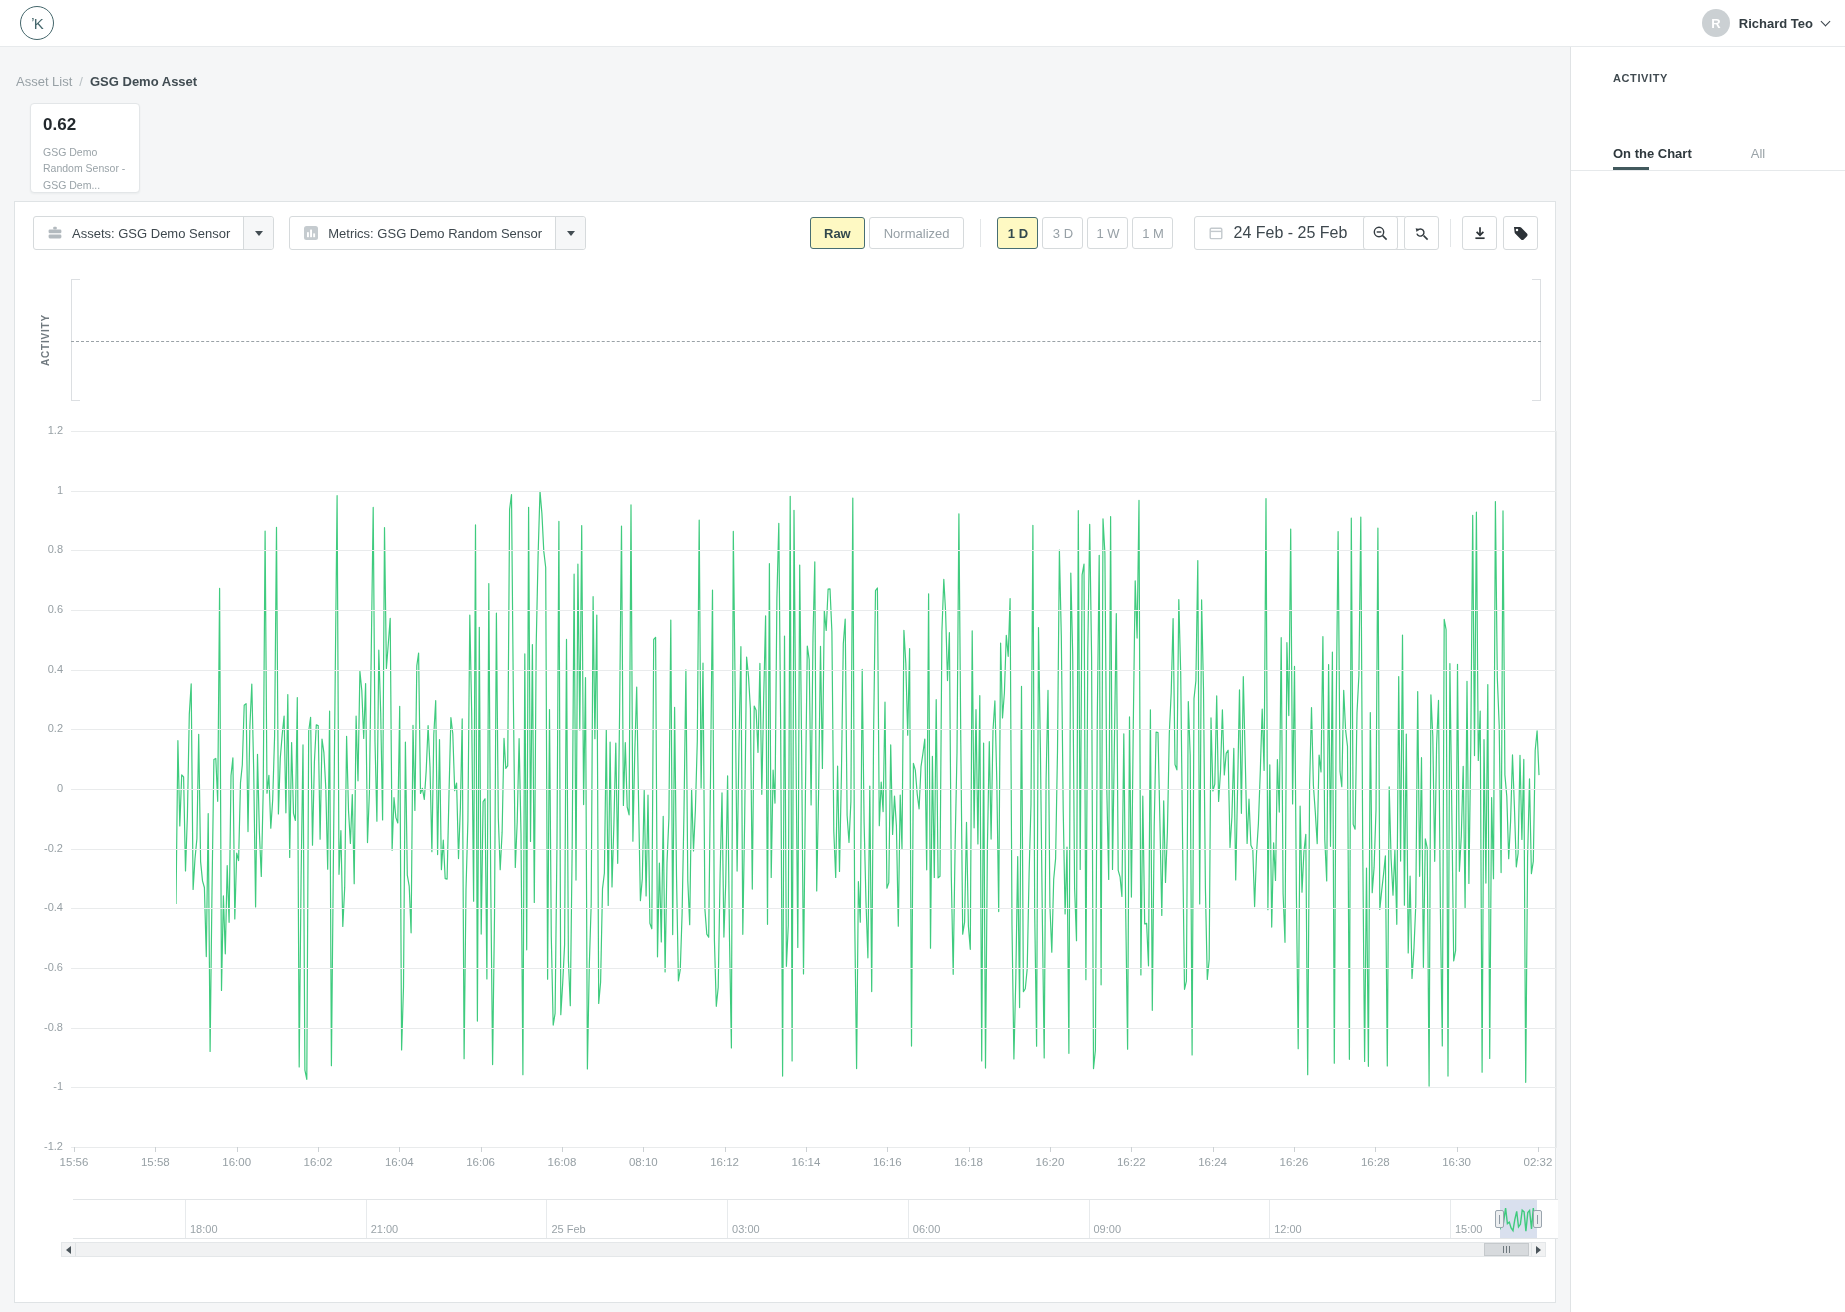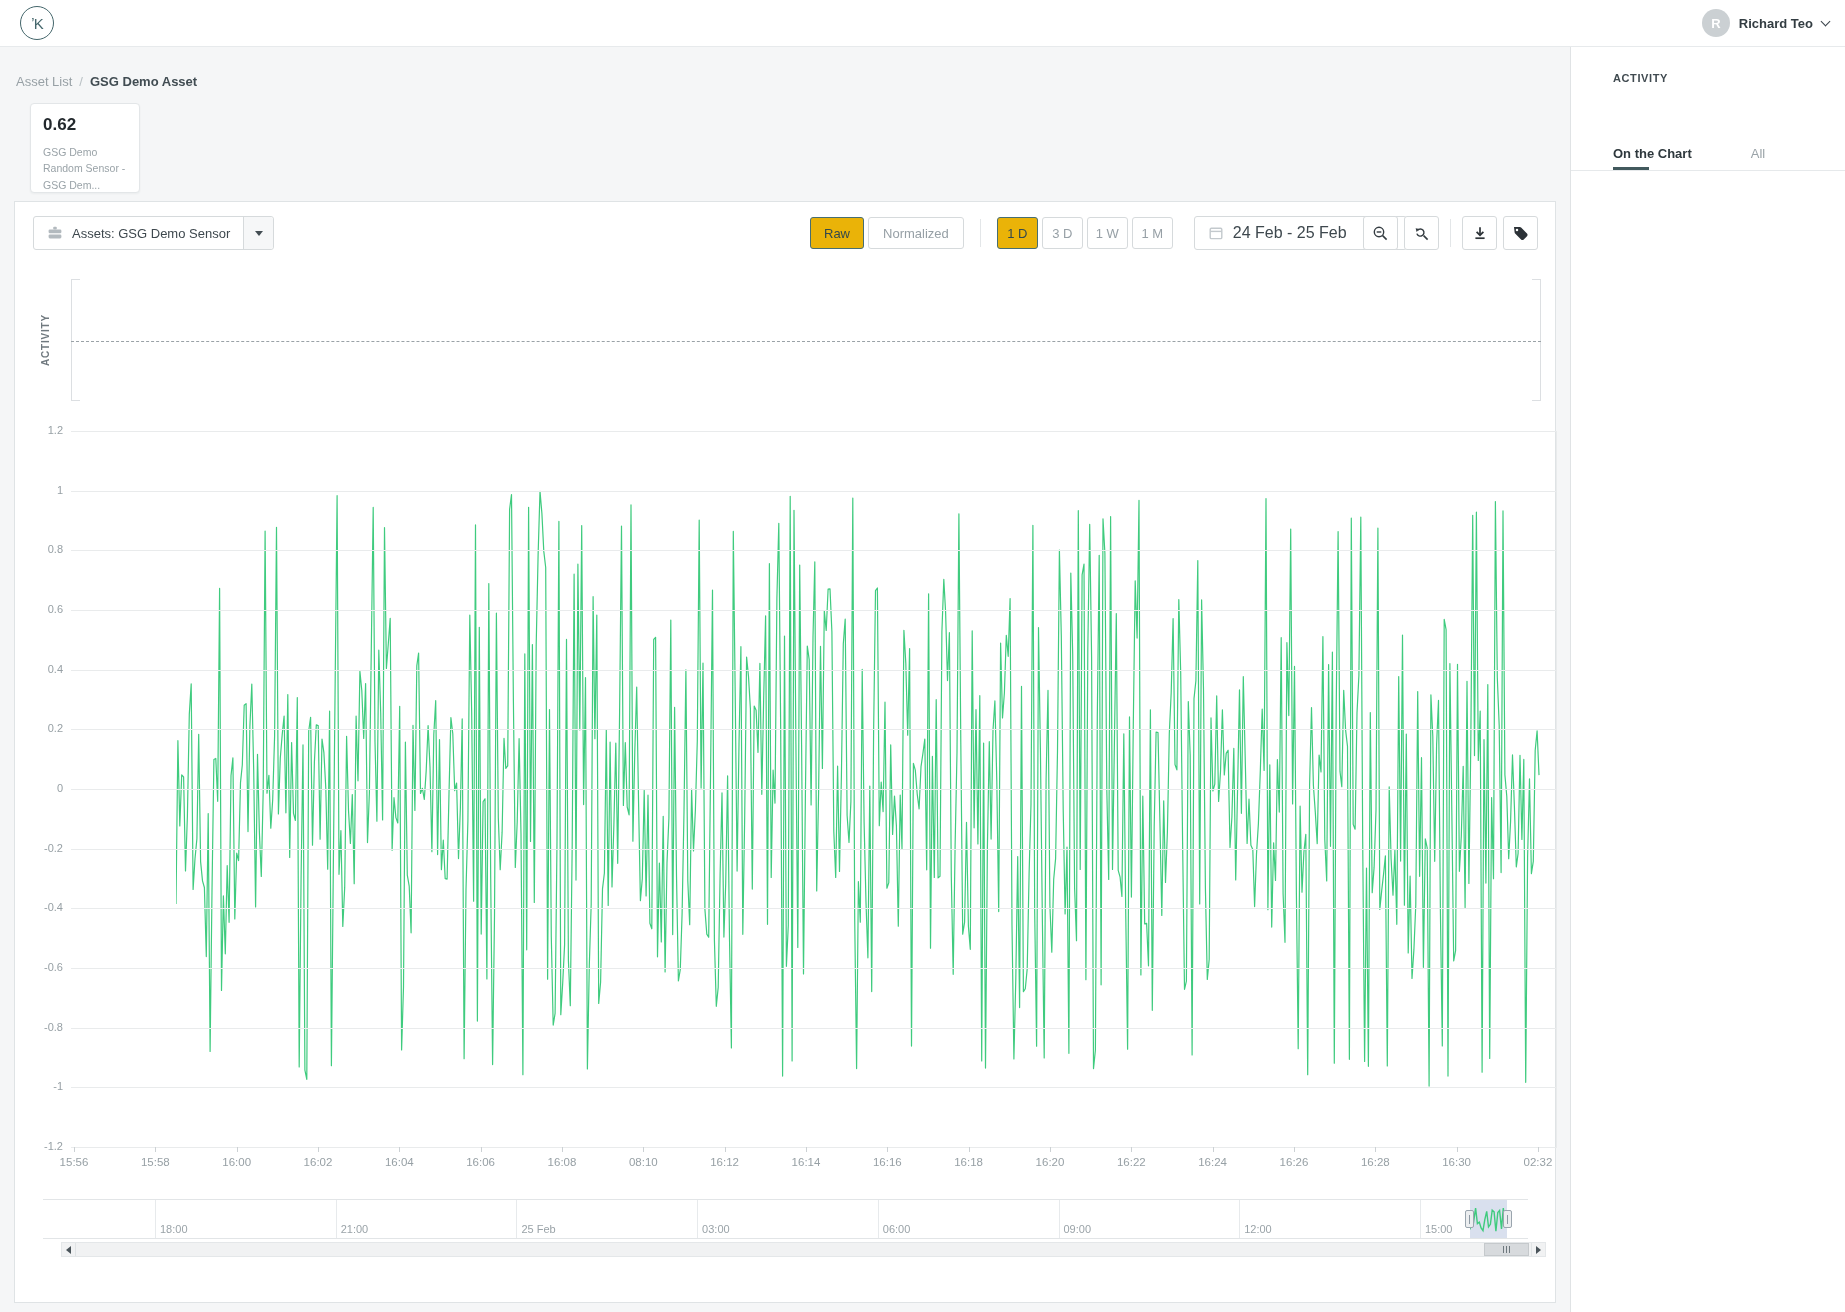--- a/index.html
+++ b/index.html
@@ -35,41 +35,41 @@
 
   
   .toolbar-item { position:absolute; top:14px; height:34px; display:flex; align-items:center; }
   .dd { border:1px solid #d6dadc; border-radius:3px; background:#fff; display:flex; align-items:stretch; height:34px; cursor:pointer; }
   .dd-main { display:flex; align-items:center; gap:9px; padding:0 13px; }
   .dd-label { font-size:13px; color:#3e484e; white-space:nowrap; }
   .dd-arrow { width:30px; display:flex; align-items:center; justify-content:center; border-left:1px solid #d6dadc; background:#f6f7f8; border-radius:0 3px 3px 0; }
   .tri-down { width:0; height:0; border-left:4.5px solid transparent; border-right:4.5px solid transparent; border-top:5.5px solid #434d53; }
   .btn { height:32px; border:1px solid #d6dadc; border-radius:3px; background:#fff; display:flex; align-items:center; justify-content:center;
          font-size:13px; color:#97a0a6; cursor:pointer; font-family:inherit; }
-  .btn.sel { border-color:#476e72; background:#eab308; color:#33494d; font-weight:400; }
+  .btn.sel { border-color:#476e72; background:#fef9c3; color:#33494d; font-weight:700; }
   .v-divider { width:1px; height:28px; background:#e3e6e8; align-self:center; }
   .icon-btn { width:35px; }
 
   
   .strip { position:absolute; left:56px; top:77px; width:1470px; height:122px; }
   .strip .bracket { position:absolute; top:0; width:9px; height:100%; border-top:1px solid #dcdfe2; border-bottom:1px solid #dcdfe2; }
   .strip .bracket.l { left:0; border-left:1px solid #dcdfe2; }
   .strip .bracket.r { right:0; border-right:1px solid #dcdfe2; }
   .strip-dash { position:absolute; left:0; top:62px; width:100%; border-top:1.5px dashed #9aa2a7; }
   .strip-label { position:absolute; left:-26px; top:50%; transform:translate(-50%,-50%) rotate(-90deg); font-size:10px; font-weight:700;
                  letter-spacing:.8px; color:#70797f; }
   .gridline { position:absolute; left:56px; width:1486px; height:1px; background:#e9ebec; }
   .ylab { position:absolute; left:0; width:48px; text-align:right; font-size:11px; color:#97a0a5; }
   .xtick { position:absolute; width:1px; height:5px; background:#ccd1d4; top:945px; }
   .xlab { position:absolute; top:954px; width:64px; text-align:center; font-size:11.5px; color:#97a0a5; }
   .right-border { position:absolute; left:1541px; top:229px; width:1px; height:716px; background:#e9ebec; }
   #series-svg { position:absolute; left:161px; top:229px; }
 
   
-  .navigator { position:absolute; left:28px; top:997px; width:1485px; height:40px; border-top:1px solid #e2e5e7; border-bottom:1px solid #e2e5e7; background:#fff; }
+  .navigator { position:absolute; left:58px; top:997px; width:1485px; height:40px; border-top:1px solid #e2e5e7; border-bottom:1px solid #e2e5e7; background:#fff; }
   .nav-line { position:absolute; top:0; width:1px; height:100%; background:#e7eaec; }
   .nav-lab { position:absolute; bottom:3px; font-size:11px; color:#9aa3a8; white-space:nowrap; }
   .nav-sel { position:absolute; left:1427px; top:0; width:37px; height:100%; background:rgba(120,145,195,.28); cursor:ew-resize; }
   .nav-handle { position:absolute; top:50%; transform:translateY(-50%); width:9px; height:18px; background:#eceef0; border:1px solid #9aa5ae;
                 border-radius:2px; display:flex; align-items:center; justify-content:center; cursor:ew-resize; }
   .nav-handle::after { content:""; width:1px; height:9px; background:#8d99a3; }
   .nav-handle.l { left:-5px; } .nav-handle.r { right:-5px; }
 
   
   .scrollbar { position:absolute; left:46px; top:1040px; width:1485px; height:15px; background:#f1f2f3; border:1px solid #e4e7e9; }
@@ -137,20 +137,34 @@
 
   <div class="toolbar-item" style="left:18px; gap:15px;">
     <div class="dd">
       <div class="dd-main">
         <svg class="ic" width="16" height="16" viewBox="0 0 16 16">
           <rect x="6.2" y="1.8" width="3.6" height="2.6" rx="1" fill="#b3babf"></rect>
           <rect x="1.6" y="4.4" width="12.8" height="3.9" rx="1.3" fill="#b3babf"></rect>
           <rect x="1.6" y="9.5" width="12.8" height="3.9" rx="1.3" fill="#b3babf"></rect>
         </svg>
         <span class="dd-label">Assets: GSG Demo Sensor</span>
+      </div>
+      <div class="dd-arrow">
+          <span class="tri-down"></span>
+        </div>
+    </div>
+    <div class="dd">
+      <div class="dd-main">
+        <svg class="ic" width="16" height="16" viewBox="0 0 16 16">
+          <rect x="1" y="1" width="14" height="14" rx="2.5" fill="#c5cbcf"></rect>
+          <rect x="4" y="7.2" width="1.9" height="5" fill="#fff"></rect>
+          <rect x="7.1" y="4.6" width="1.9" height="7.6" fill="#fff"></rect>
+          <rect x="10.2" y="8.4" width="1.9" height="3.8" fill="#fff"></rect>
+        </svg>
+        <span class="dd-label">Metrics: GSG Demo Random Sensor</span>
       </div>
       <div class="dd-arrow">
           <span class="tri-down"></span>
         </div>
     </div>
   </div>
 
   <div class="toolbar-item" style="left:795px; gap:4px;">
     <button class="btn sel" style="padding:0 13px;">Raw</button>
     <button class="btn" style="padding:0 14px;">Normalized</button>

